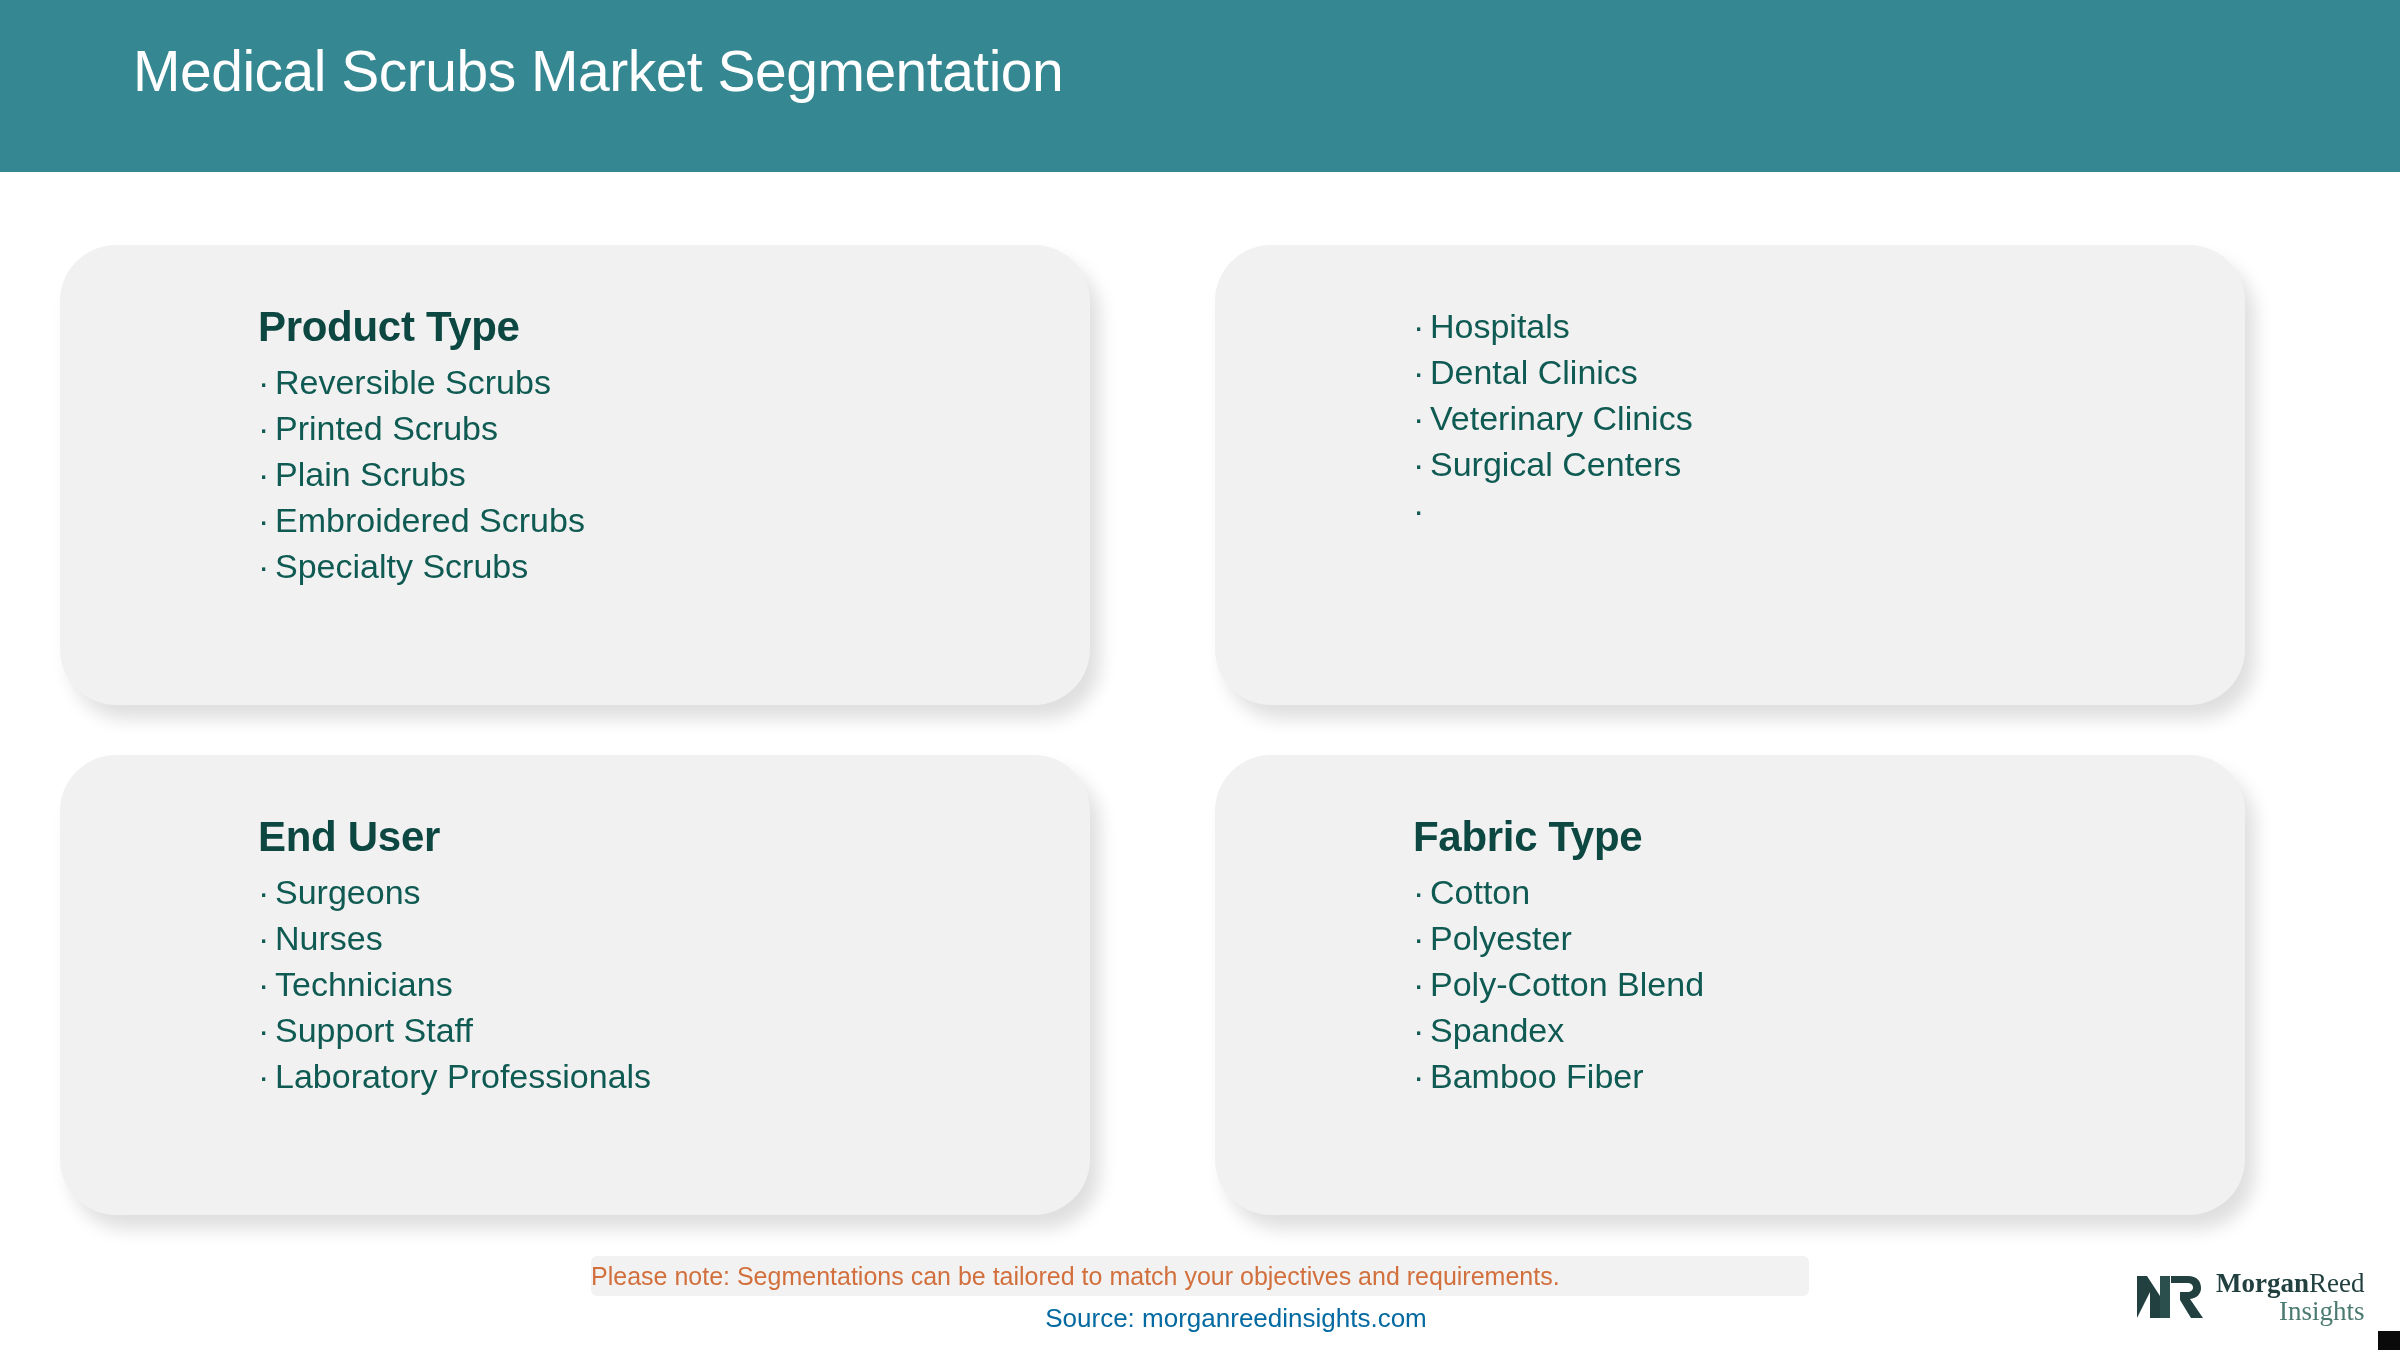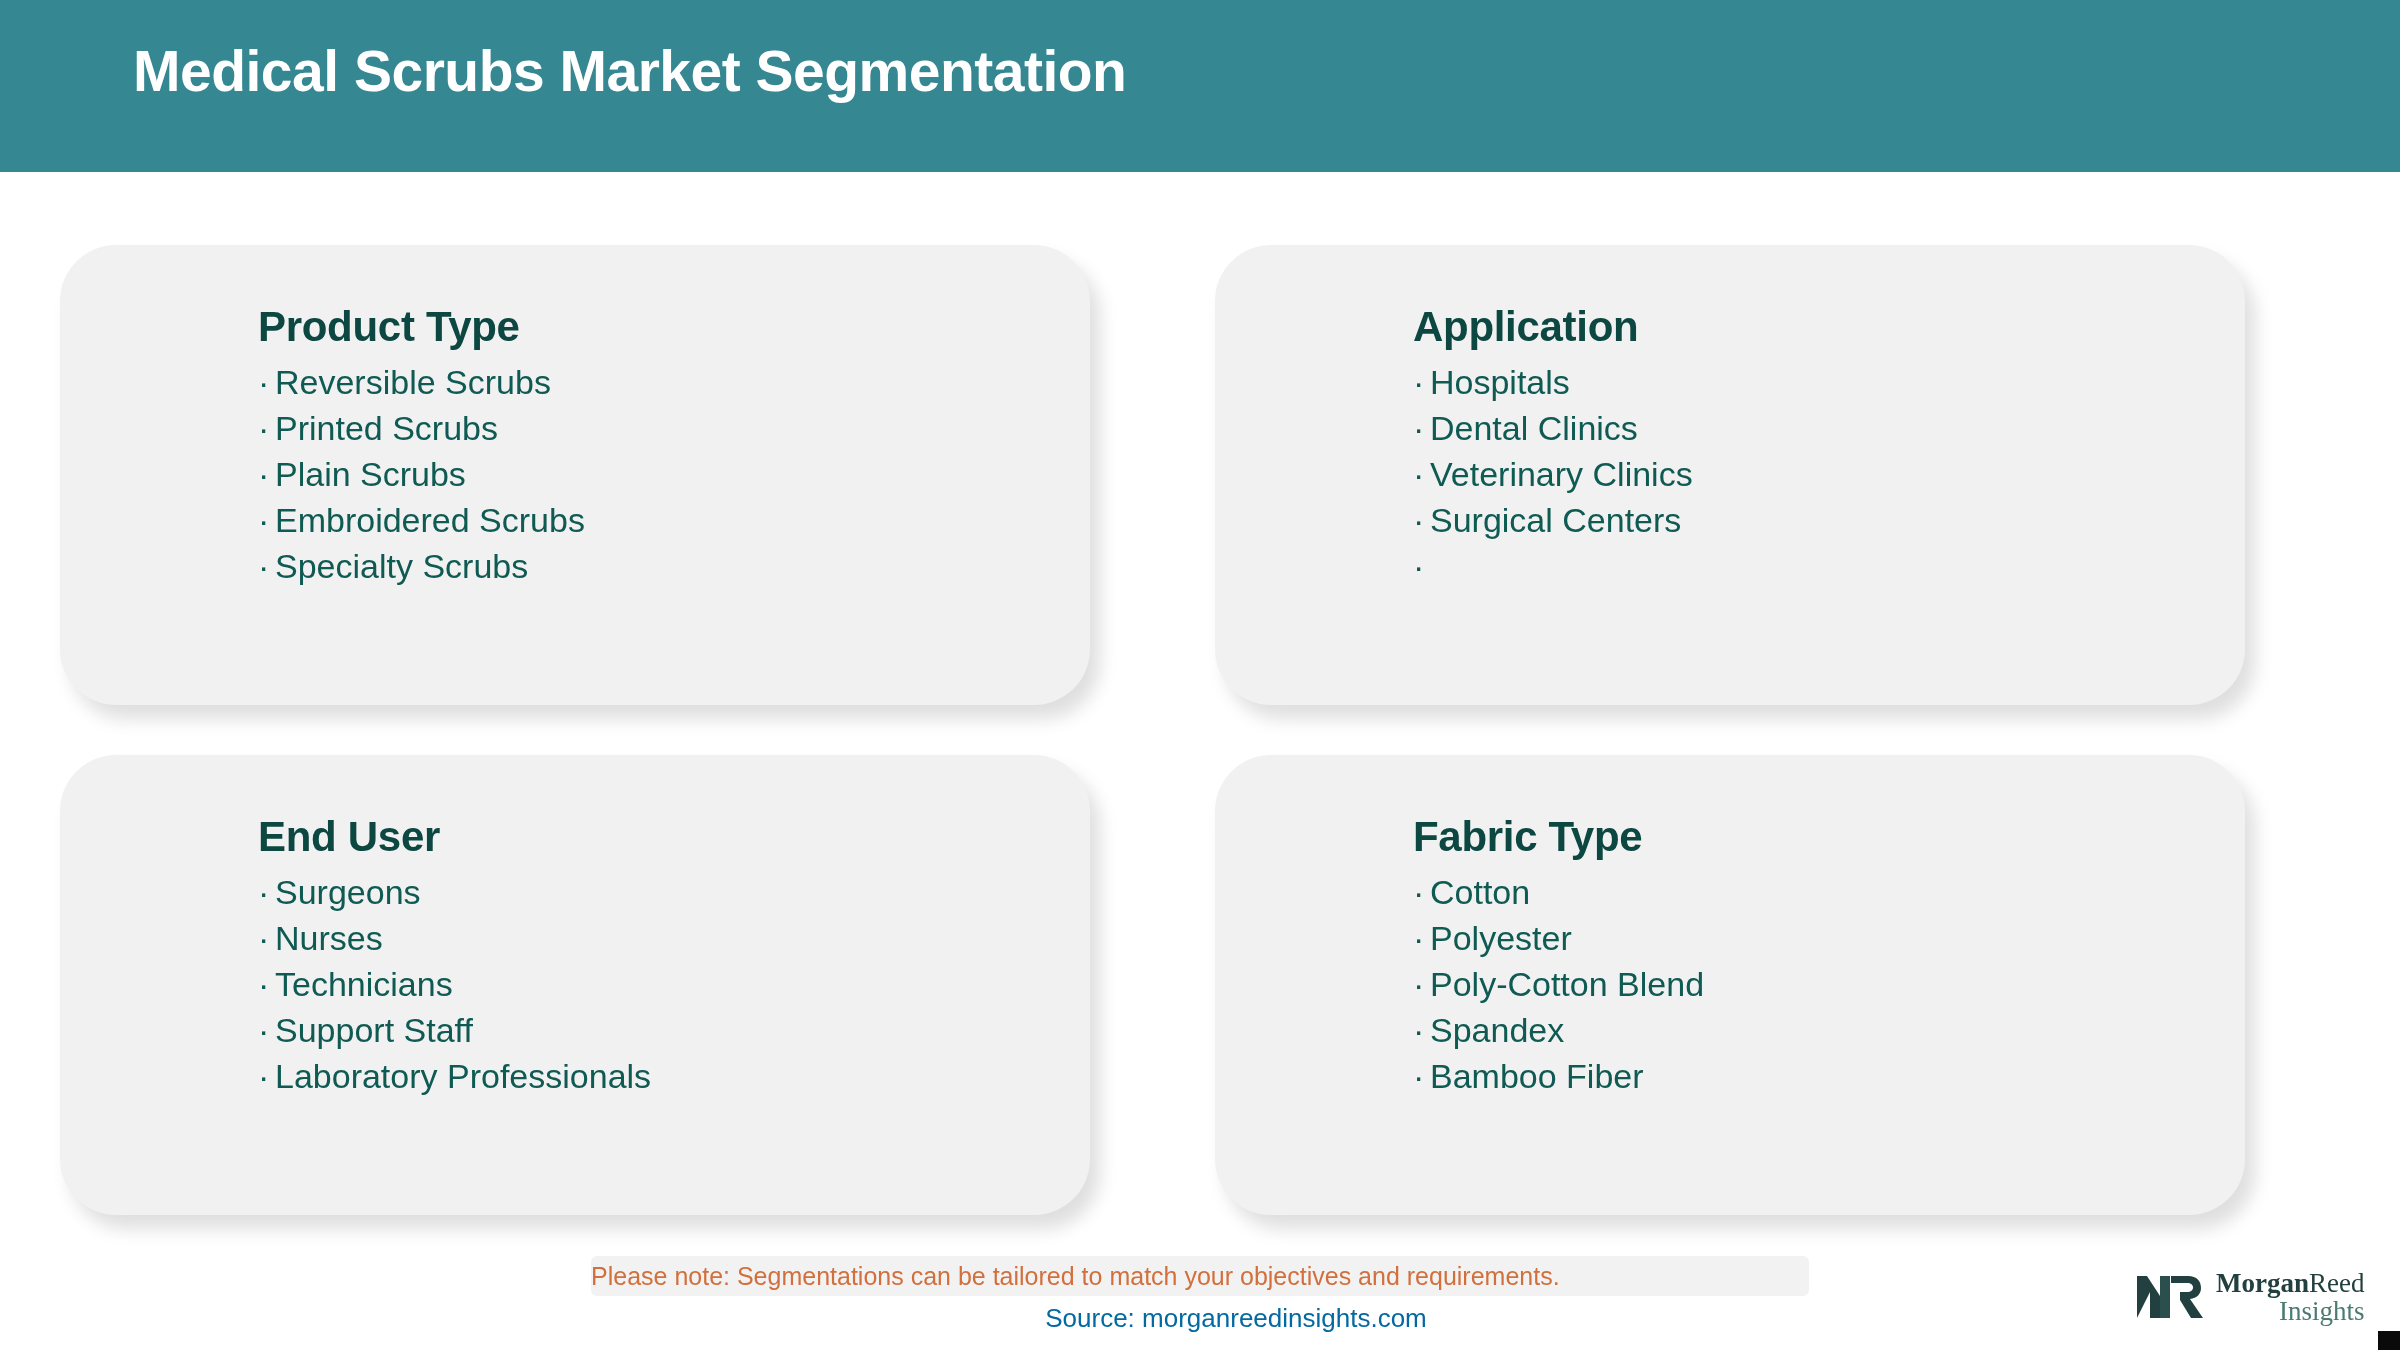--- a/index.html
+++ b/index.html
@@ -23,21 +23,21 @@
     width: 2400px;
     height: 172px;
     background: #358791;
     box-sizing: border-box;
   }
   #page-title {
     position: absolute;
     left: 133px;
     top: 38px;
     font-size: 57px;
-    font-weight: bold;
+    font-weight: normal;
     color: #ffffff;
     letter-spacing: -0.5px;
     white-space: nowrap;
   }
 
   
   #cards-grid {
     position: absolute;
     left: 0;
     top: 172px;
@@ -196,21 +196,20 @@
         <li>
           <span class="bullet-dot">·</span>
           <span>Specialty Scrubs</span>
         </li>
       </ul>
     </div>
   </div>
 
   <div class="seg-card col-right row-top">
     <div class="card-inner">
-      <div class="card-title">Application</div>
       <ul class="card-list">
         <li>
           <span class="bullet-dot">·</span>
           <span>Hospitals</span>
         </li>
         <li>
           <span class="bullet-dot">·</span>
           <span>Dental Clinics</span>
         </li>
         <li>

